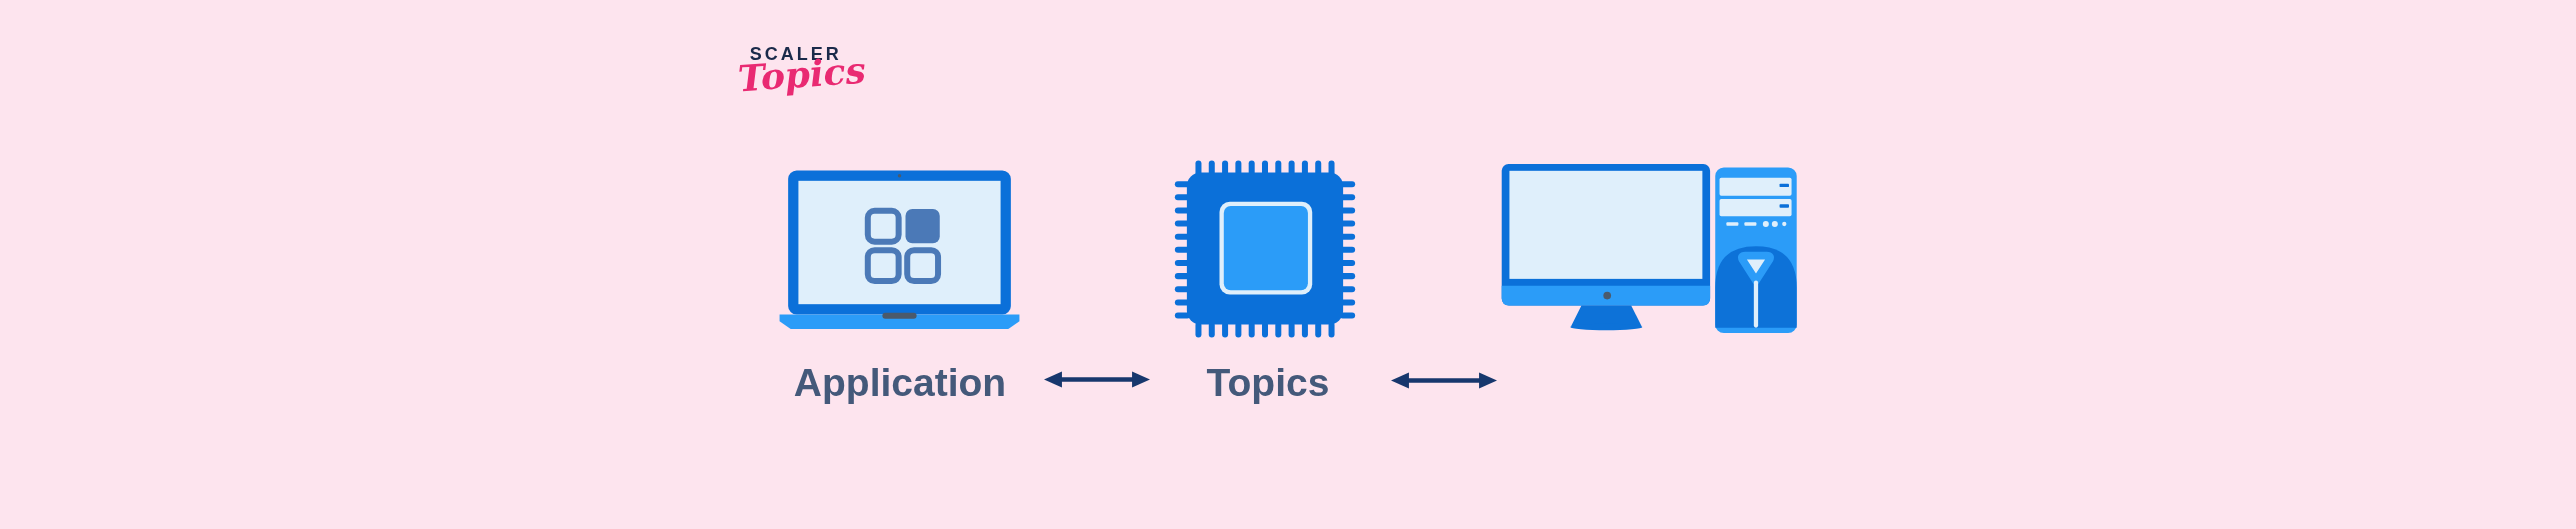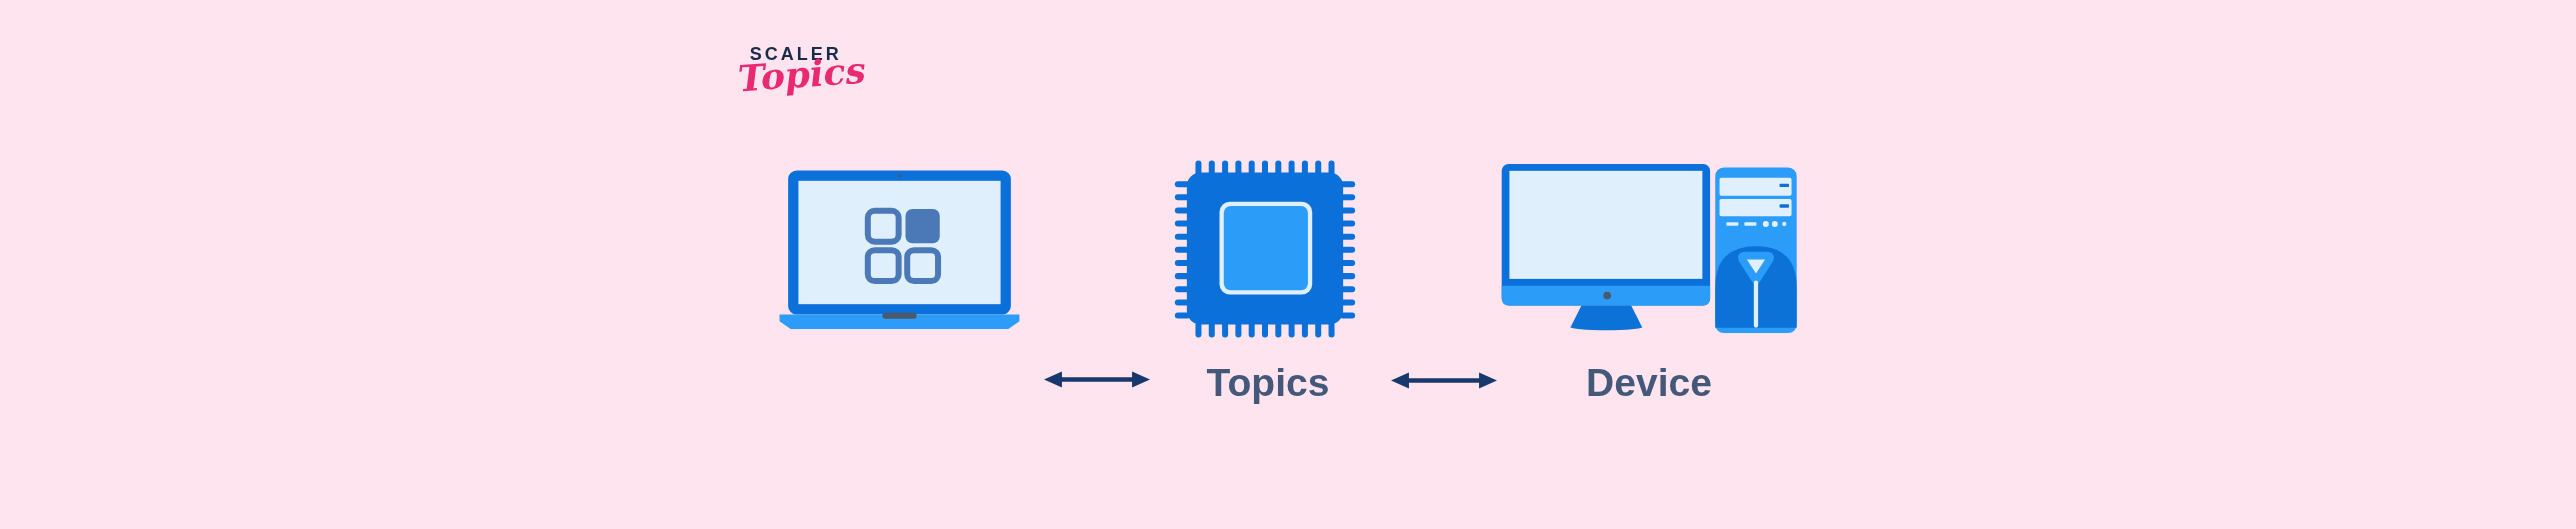--- a/index.html
+++ b/index.html
@@ -163,17 +163,17 @@
     <line class="arrow-line" x1="14" y1="18" x2="110" y2="18"></line>
     <polygon class="arrow-head" points="0,18 21,8.5 21,27.5"></polygon>
     <polygon class="arrow-head" points="124,18 103,8.5 103,27.5"></polygon>
   </svg>
   <svg class="arrow arrow-2" viewBox="0 0 124 36">
     <line class="arrow-line" x1="14" y1="18" x2="110" y2="18"></line>
     <polygon class="arrow-head" points="0,18 21,8.5 21,27.5"></polygon>
     <polygon class="arrow-head" points="124,18 103,8.5 103,27.5"></polygon>
   </svg>
 
+  <div class="node-label label-application">Application</div>
   <div class="node-label label-kernel">Topics</div>
-  <div class="node-label label-device">Device</div>
 
 </div>
 
 
 </body></html>

